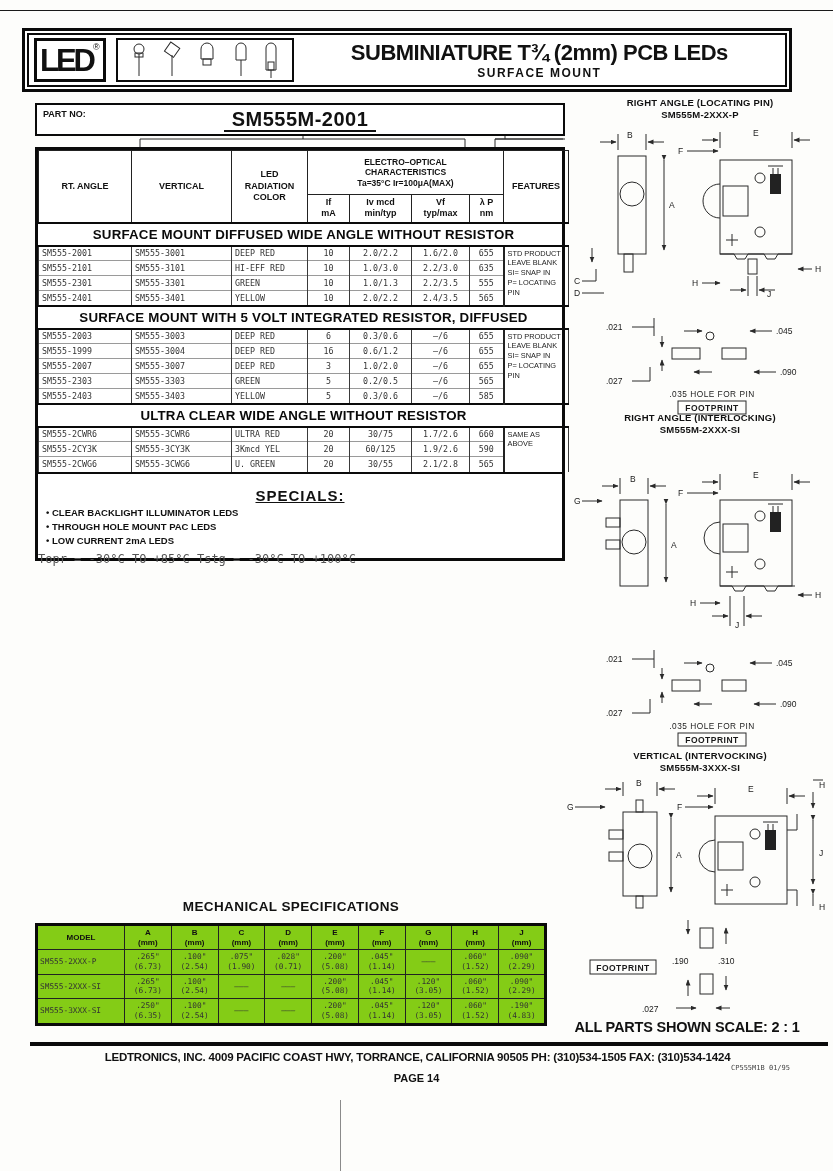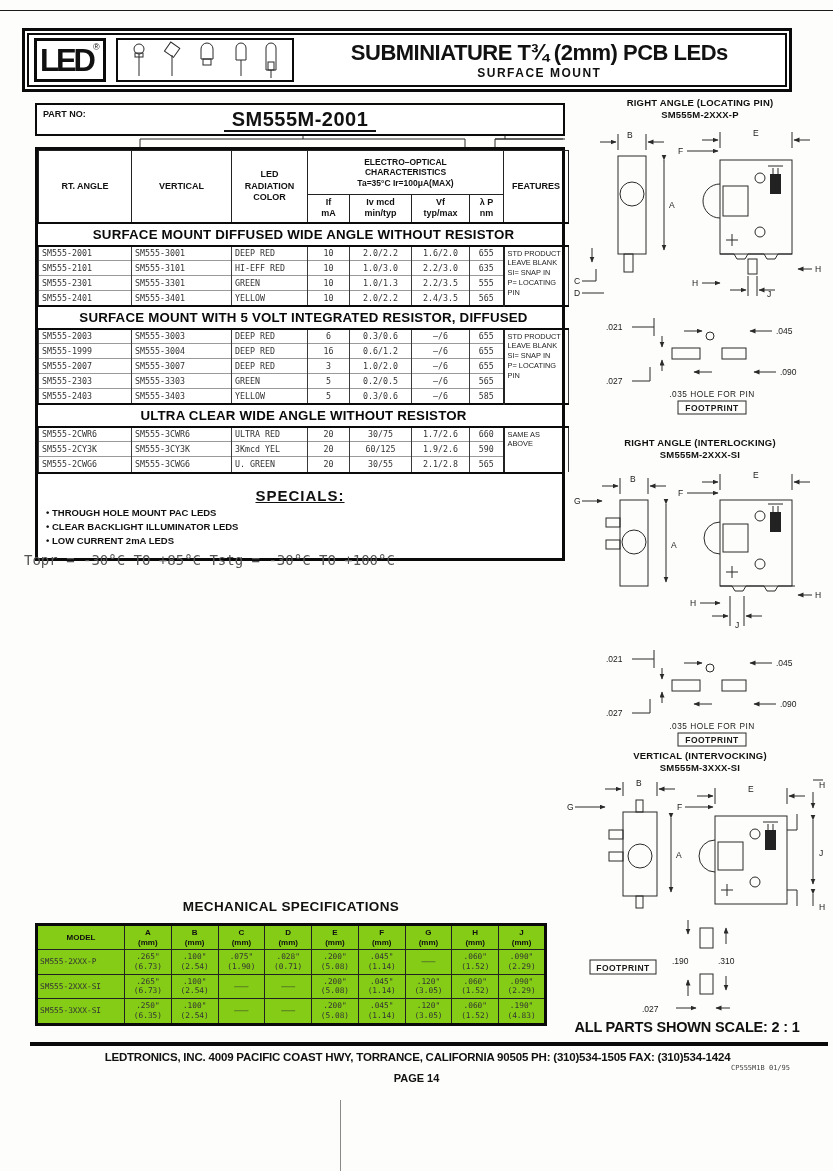--- a/index.html
+++ b/index.html
@@ -33,21 +33,21 @@
 .spec thead tr:last-child th{height:26px}
 .spec td{border-left:1px solid #3a3a3a;border-right:1px solid #3a3a3a;border-top:1px solid #9a9a9a;font-size:8.3px;padding:1px 3px;color:#333;font-family:"DejaVu Sans Mono",monospace;height:15px;vertical-align:middle}
 .spec td.num{text-align:center}
 .spec td.feat{font-family:"Liberation Sans",sans-serif;font-size:7.4px;color:#222;vertical-align:top;padding-top:2px;line-height:1.35;border-left:2px solid #222;white-space:pre-line}
 tr.sectitle td{border:none;border-top:2.5px solid #0a0a0a;border-bottom:2.5px solid #0a0a0a;font-family:"Liberation Sans",sans-serif;font-size:13.3px;font-weight:bold;text-align:center;color:#0a0a0a;padding:3px 0;letter-spacing:.2px;height:auto;white-space:nowrap}
 .specials{border-top:2.5px solid #0a0a0a;padding:13px 8px 12px}
 .specials h3{text-align:center;font-size:15px;font-weight:bold;text-decoration:underline;letter-spacing:1px}
 .specials ul{margin-top:2px}
 .specials li{list-style:none;font-size:9.5px;font-weight:bold;margin-top:3px}
 .specials li::before{content:"• "}
-.tempnote{left:24px;top:552px;font-size:14px;color:#555;font-family:"DejaVu Sans Mono",monospace}
+.tempnote{left:38px;top:552px;font-size:12px;color:#555;font-family:"DejaVu Sans Mono",monospace}
 
 .dtitle{font-size:9.5px;font-weight:bold;text-align:center;line-height:1.3;letter-spacing:.2px}
 .diag text{font-size:8.5px;fill:#1a1a1a;stroke:none;font-family:"Liberation Sans",sans-serif}
 .diag .ln{stroke:#2a2a2a;fill:none;stroke-width:1}
 .diag .fil{fill:#222;stroke:none}
 .diag marker path{fill:#2a2a2a;stroke:none}
 .diag .cap{font-size:8.3px;letter-spacing:.5px}
 .diag .fpl{font-weight:bold;font-size:8.5px;letter-spacing:.5px}
 
 .mech{left:35px;top:899px;width:512px}
@@ -275,22 +275,22 @@
             <td class="num">20</td>
             <td class="num">30/55</td>
             <td class="num">2.1/2.8</td>
             <td class="num">565</td>
           </tr>
         </tbody>
     </table>
     <div class="specials">
       <h3>SPECIALS:</h3>
       <ul>
+        <li>CLEAR BACKLIGHT ILLUMINATOR LEDS</li>
         <li>THROUGH HOLE MOUNT PAC LEDS</li>
-        <li>CLEAR BACKLIGHT ILLUMINATOR LEDS</li>
         <li>LOW CURRENT 2mA LEDS</li>
       </ul>
     </div>
   </div>
 
   <div class="abs tempnote">Topr  =  -30°C  TO  +85°C        Tstg  =  -30°C  TO  +100°C</div>
 
   <div class="abs dtitle" style="left:575px;top:97px;width:250px">
     <div>RIGHT ANGLE (LOCATING PIN)</div>
     <div>SM555M-2XXX-P</div>
@@ -366,21 +366,21 @@
       <line class="ln" x1="180" y1="33" x2="158" y2="33" marker-end="url(#a2)"></line>
     <text x="188" y="77">.090</text>
       <line class="ln" x1="184" y1="74" x2="162" y2="74" marker-end="url(#a2)"></line>
     <line class="ln" x1="92" y1="33" x2="110" y2="33" marker-end="url(#a2)"></line>
     <line class="ln" x1="120" y1="74" x2="102" y2="74" marker-end="url(#a2)"></line>
     <text class="cap" x="120" y="99" text-anchor="middle">.035  HOLE  FOR  PIN</text>
     <rect class="ln" x="86" y="103" width="68" height="13"></rect>
     <text class="fpl" x="120" y="113" text-anchor="middle">FOOTPRINT</text>
   </svg>
 
-  <div class="abs dtitle" style="left:575px;top:437px;width:250px">
+  <div class="abs dtitle" style="left:575px;top:412px;width:250px">
     <div>RIGHT ANGLE (INTERLOCKING)</div>
     <div>SM555M-2XXX-SI</div>
   </div>
   <svg class="abs diag" style="left:572px;top:460px" width="252" height="148" viewBox="0 0 252 148">
     <defs>
         <marker id="a3" markerWidth="7" markerHeight="7" refX="5.5" refY="2.5" orient="auto">
           <path d="M0,0L6,2.5L0,5z"></path>
         </marker>
       </defs>
     <rect class="ln" x="48" y="40" width="28" height="86"></rect>

